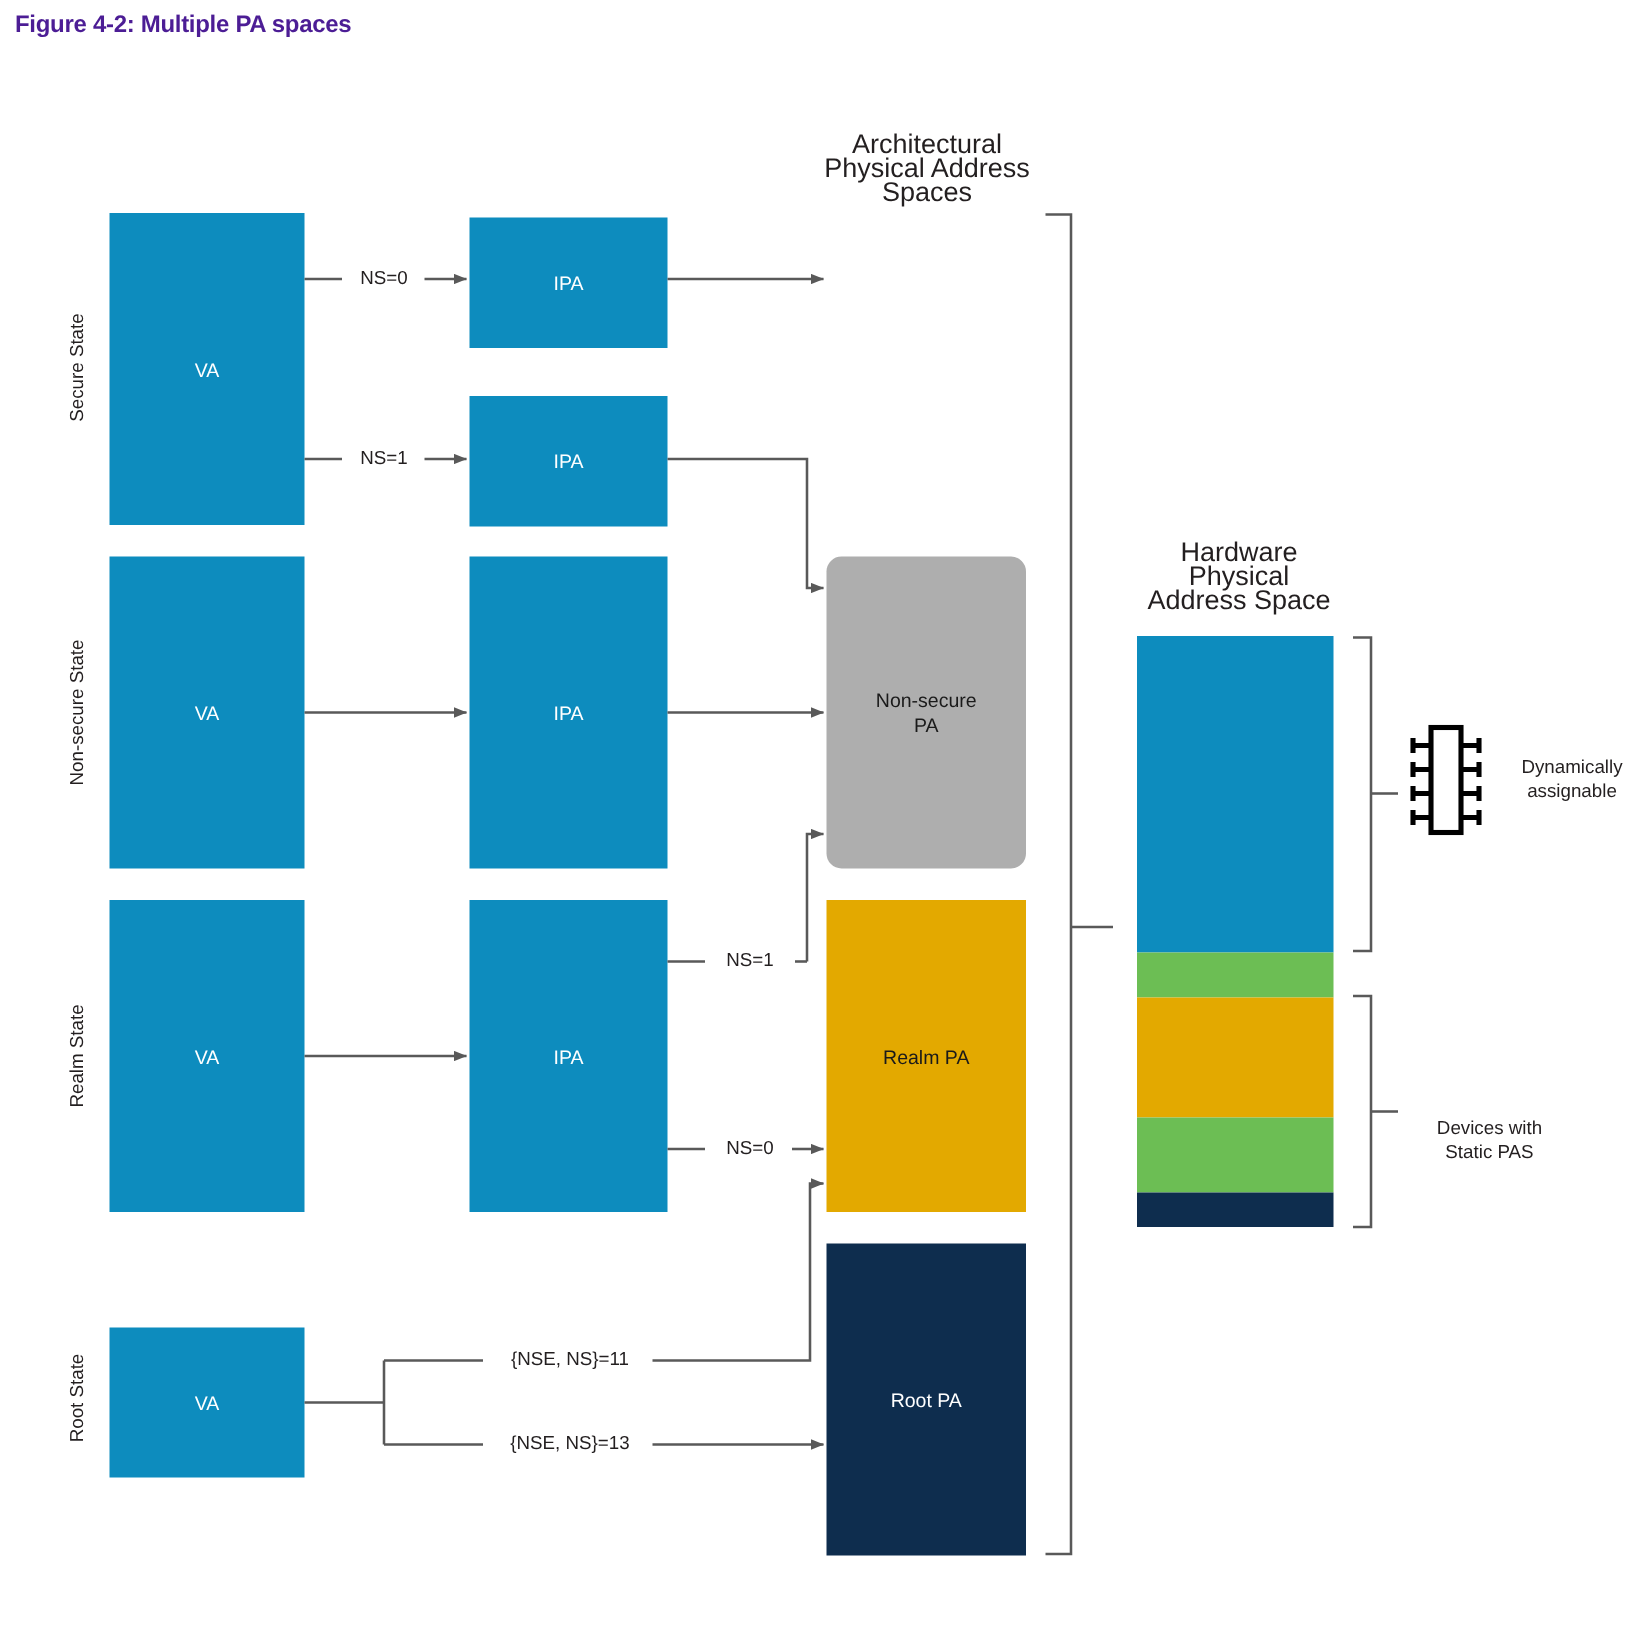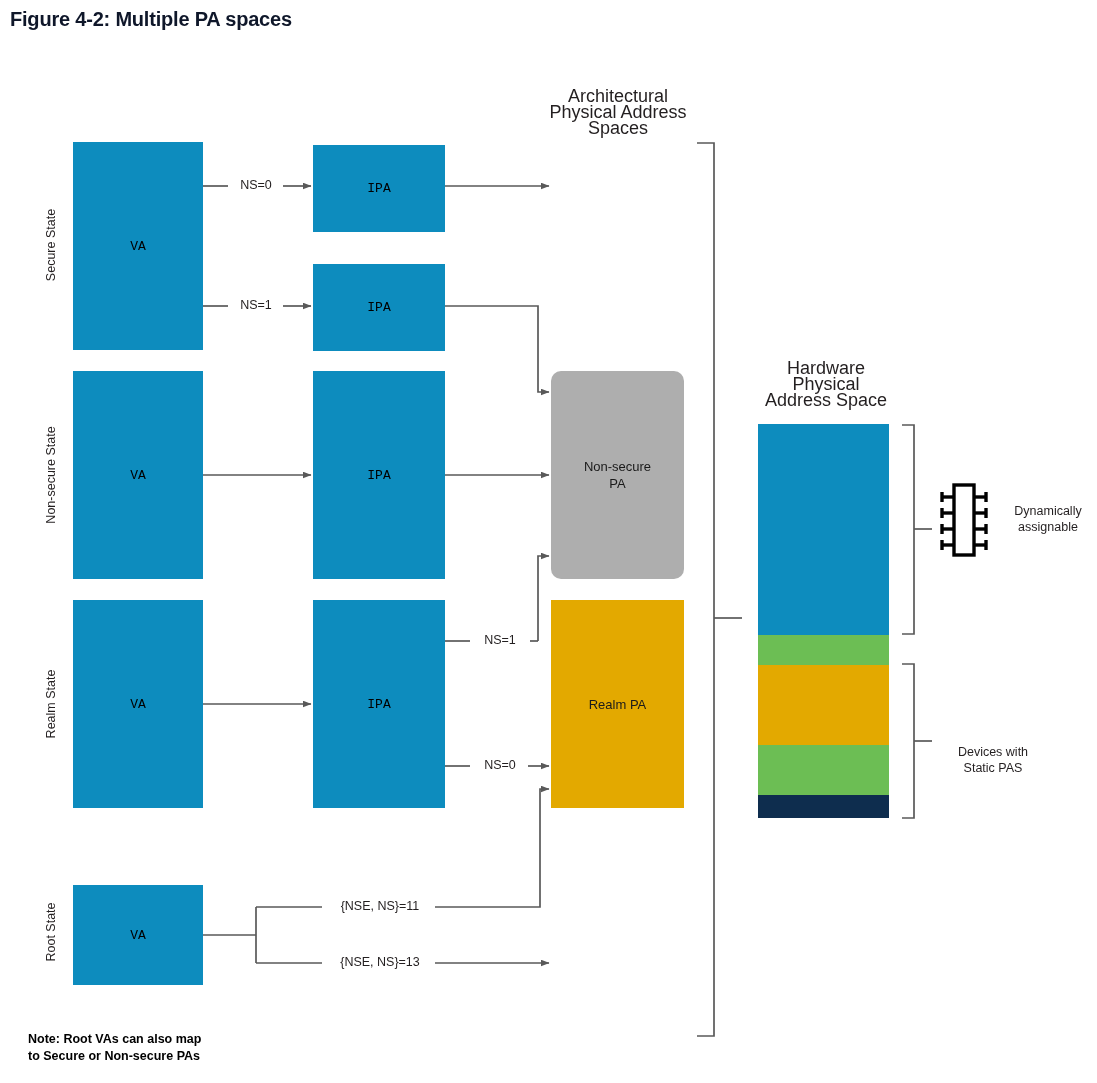--- a/index.html
+++ b/index.html
@@ -17,24 +17,24 @@
     height: 1083px;
     overflow: hidden;
     background: #ffffff;
   }
 
   
   #figure-title {
     position: absolute;
     left: 10px;
     top: 8px;
-    font-size: 20px;
+    font-size: 16px;
     font-weight: bold;
     letter-spacing: -0.2px;
-    color: #0f172a;
+    color: #4c1d95;
     white-space: nowrap;
   }
 
   
   .col-heading {
     position: absolute;
     font-size: 18px;
     line-height: 16px;
     text-align: center;
     color: #231f20;
@@ -55,21 +55,21 @@
   .box {
     position: absolute;
     box-sizing: border-box;
     display: flex;
     align-items: center;
     justify-content: center;
     font-size: 13px;
     text-align: center;
     line-height: 17px;
   }
-  .box.blue  { background: #0d8cbe; color: #000000; font-family: Liberation Mono, monospace; }
+  .box.blue  { background: #0d8cbe; color: #ffffff; }
   .box.green { background: #6cbe54; color: #1a1a1a; }
   .box.gray  { background: #aeaeae; color: #1a1a1a; }
   .box.amber { background: #e3a900; color: #1a1a1a; }
   .box.navy  { background: #0e2d4e; color: #ffffff; }
 
   
   .hw-seg {
     position: absolute;
     box-sizing: border-box;
   }
@@ -179,20 +179,23 @@
 
   <div class="box gray" style="left:551px; top:371px; width:133px; height:208px; white-space:pre-line;border-radius:10px;">
     <span style="white-space:pre-line;">Non-secure
 PA</span>
   </div>
 
   <div class="box amber" style="left:551px; top:600px; width:133px; height:208px;">
     <span>Realm PA</span>
   </div>
 
+  <div class="box navy" style="left:551px; top:829px; width:133px; height:208px;">
+    <span>Root PA</span>
+  </div>
 
   <div class="hw-seg blue" style="left:758px; top:424px; width:131px; height:211px;"></div>
 
   <div class="hw-seg green" style="left:758px; top:635px; width:131px; height:30px;"></div>
 
   <div class="hw-seg amber" style="left:758px; top:665px; width:131px; height:80px;"></div>
 
   <div class="hw-seg green" style="left:758px; top:745px; width:131px; height:50px;"></div>
 
   <div class="hw-seg navy" style="left:758px; top:795px; width:131px; height:23px;"></div>
@@ -285,16 +288,14 @@
         <path d="M50,59 L50,69"></path>
     </g>
   </svg>
 
   <div class="annot" style="left:996px; top:503px; width:104px; white-space:pre-line;">Dynamically
 assignable</div>
 
   <div class="annot" style="left:938px; top:744px; width:110px; white-space:pre-line;">Devices with
 Static PAS</div>
 
-  <div id="figure-note">Note: Root VAs can also map
-to Secure or Non-secure PAs</div>
 
 </div>
 
 </body></html>

